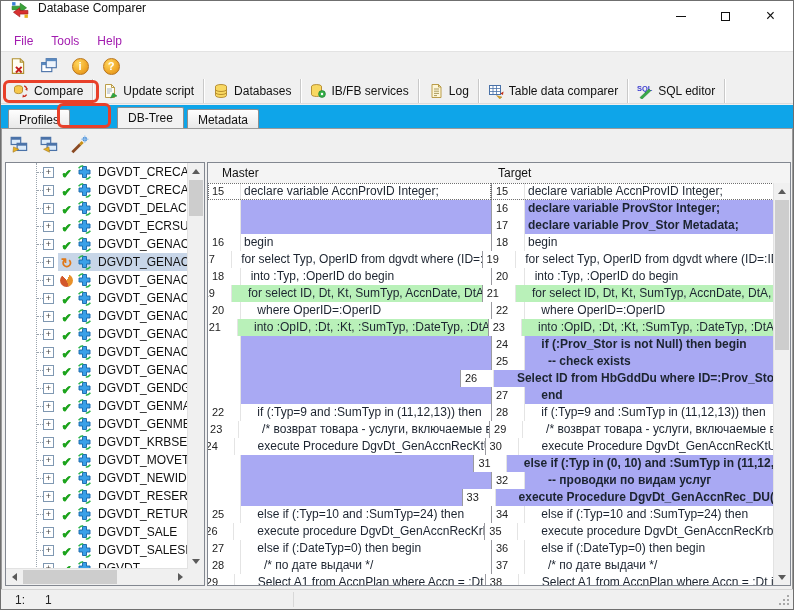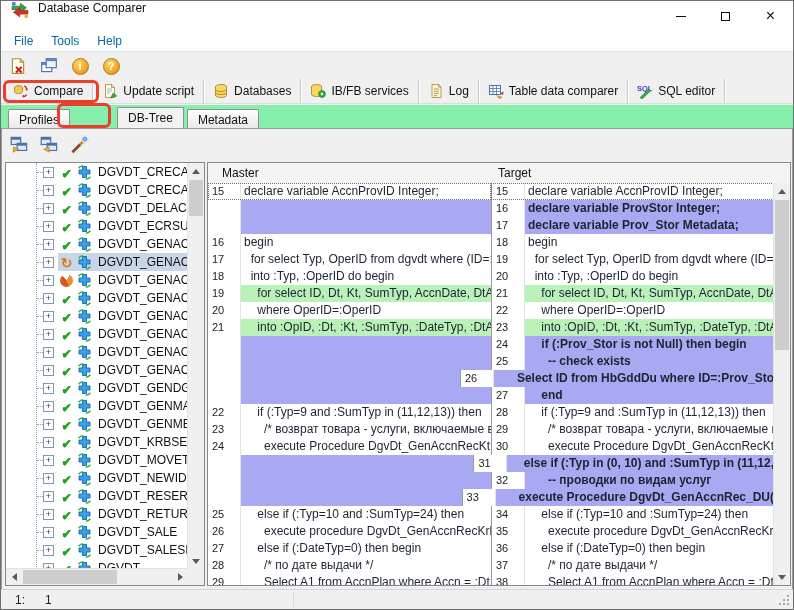--- a/index.html
+++ b/index.html
@@ -10,34 +10,34 @@
   .app-icon{margin-left:10px;width:18px;height:18px;flex:none;}
   .title-text{margin-left:9px;font-size:12px;color:#111;}
   .caption-btns{position:absolute;right:0;top:0;height:30px;display:flex;}
   .cap-btn{width:45px;height:30px;display:flex;align-items:center;justify-content:center;}
   .min-glyph{width:10px;height:1px;background:#111;}
   .max-glyph{width:9px;height:9px;border:1px solid #111;box-sizing:border-box;}
   .close-glyph{font-size:16px;color:#111;line-height:1;}
 
   
   .menubar{position:absolute;top:30px;left:0;right:0;height:20px;background:#fff;display:flex;align-items:center;padding-left:4px;}
-  .menu-item{font-size:12px;padding:2px 9px;color:#0369a1;}
+  .menu-item{font-size:12px;padding:2px 9px;color:#a21caf;}
 
   
   .toolbar{position:absolute;top:50px;left:0;right:0;height:28px;background:#f0f0f0;border-top:1px solid #e3e3e3;display:flex;align-items:center;padding-left:5px;gap:7px;}
   .tool-btn{width:24px;height:24px;display:flex;align-items:center;justify-content:center;}
   .coin{width:17px;height:17px;border-radius:50%;background:radial-gradient(circle at 35% 30%,#ffd75e,#f0a828 60%,#d88818);border:1px solid #b8741c;color:#fff;font-weight:bold;font-size:11px;display:flex;align-items:center;justify-content:center;box-sizing:border-box;}
 
   
   .maintabs{position:absolute;top:78px;left:0;right:0;height:24px;background:#f0f0f0;display:flex;align-items:stretch;padding-left:3px;border-bottom:1px solid #dcdcdc;}
   .mtab{display:flex;align-items:center;gap:5px;padding:0 9px;font-size:12px;color:#111;border-right:1px solid #c9c9c9;box-shadow:1px 0 0 #ffffff;}
   .mtab svg{flex:none;}
 
   
-  .pagetabs{position:absolute;top:104px;left:0;right:0;height:25px;display:flex;align-items:flex-end;padding-left:7px;background:#86efac;}
+  .pagetabs{position:absolute;top:104px;left:0;right:0;height:25px;display:flex;align-items:flex-end;padding-left:7px;background:#0ea5e9;}
   .ptab{font-size:12px;padding:3px 10px;background:linear-gradient(#fefefe,#e6e6e6);border:1px solid #8f8f8f;border-bottom:none;border-radius:2px 2px 0 0;margin-right:3px;color:#111;}
   .ptab.selected{background:#f2f2f2;padding-bottom:5px;margin-left:44px;}
 
   
   .hl-box{position:absolute;border:3px solid var(--highlight-box,#e8402a);border-radius:6px;pointer-events:none;z-index:20;box-sizing:border-box;}
   #hl-compare{left:2px;top:79px;width:96px;height:23px;}
   #hl-dbtree{left:56px;top:102px;width:54px;height:25px;}
 
   
   .main{position:absolute;top:127px;left:0;right:0;bottom:19px;background:#f0f0f0;border:1px solid #9a9a9a;box-sizing:border-box;}
@@ -71,21 +71,21 @@
   .arr.down{bottom:0;}.arr.down::before{border-top:5px solid #5a5a5a;border-bottom:none;}
   .arr.left{left:0;}.arr.left::before{border-right:5px solid #5a5a5a;border-left:none;}
   .arr.right{right:0;}.arr.right::before{border-left:5px solid #5a5a5a;border-right:none;}
 
   
   .diff-panel{position:absolute;left:205px;top:33px;width:584px;height:424px;background:#fff;border:1px solid #828790;box-sizing:border-box;}
   .diff-header{position:absolute;top:0;left:0;right:0;height:20px;background:#f4f4f4;border-bottom:1px solid #0f172a;font-size:12px;color:#111;}
   .dh-master{position:absolute;left:14px;top:3px;}
   .dh-target{position:absolute;left:290px;top:3px;}
   .diff-body{position:absolute;top:20px;left:0;right:16px;bottom:0;overflow:hidden;background:#fff;}
-  .drow{display:flex;height:17px;}
+  .drow{display:flex;height:17px;justify-content:center;}
   .side{display:flex;box-sizing:border-box;}
   .side.m{width:283px;}
   .side.t{flex:1;border-left:1px solid #9a9aa0;}
   .gut{width:33px;flex:none;padding-left:4px;font-size:11px;line-height:17px;color:#222;border-right:1px solid #e4e4e4;box-sizing:border-box;background:#fff;}
   .code{flex:1;overflow:hidden;white-space:pre;font-size:12px;line-height:17px;padding-left:3px;color:#1c2430;}
   .code.purple{background:var(--diff-added,#a9a9f3);font-weight:bold;}
   .code.green{background:var(--diff-changed,#b9f1b9);}
   .drow.current .side{outline:1px dotted #707070;outline-offset:-1px;}
   .diff-sbv{position:absolute;right:0;top:20px;bottom:0;width:16px;background:#f0f0f0;border-left:1px solid #e2e2e2;}
 

